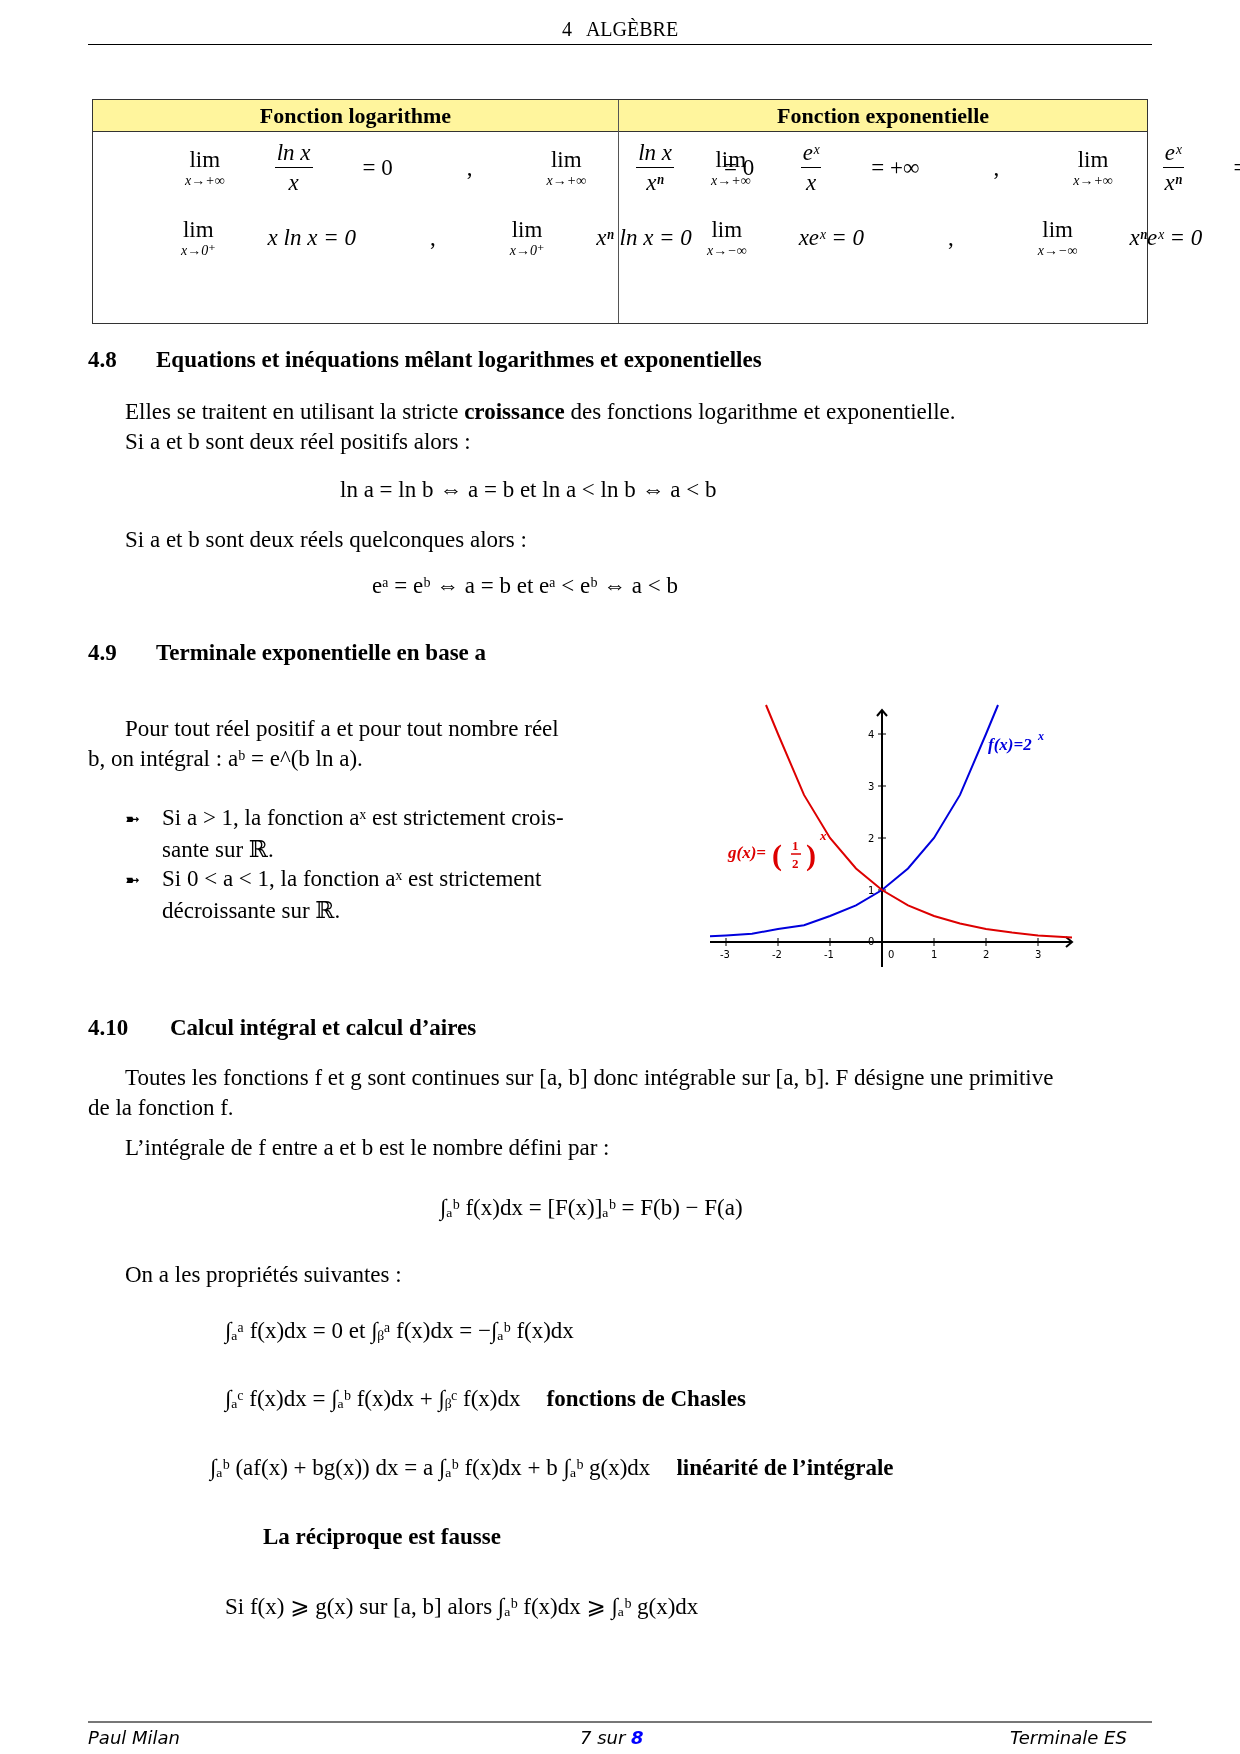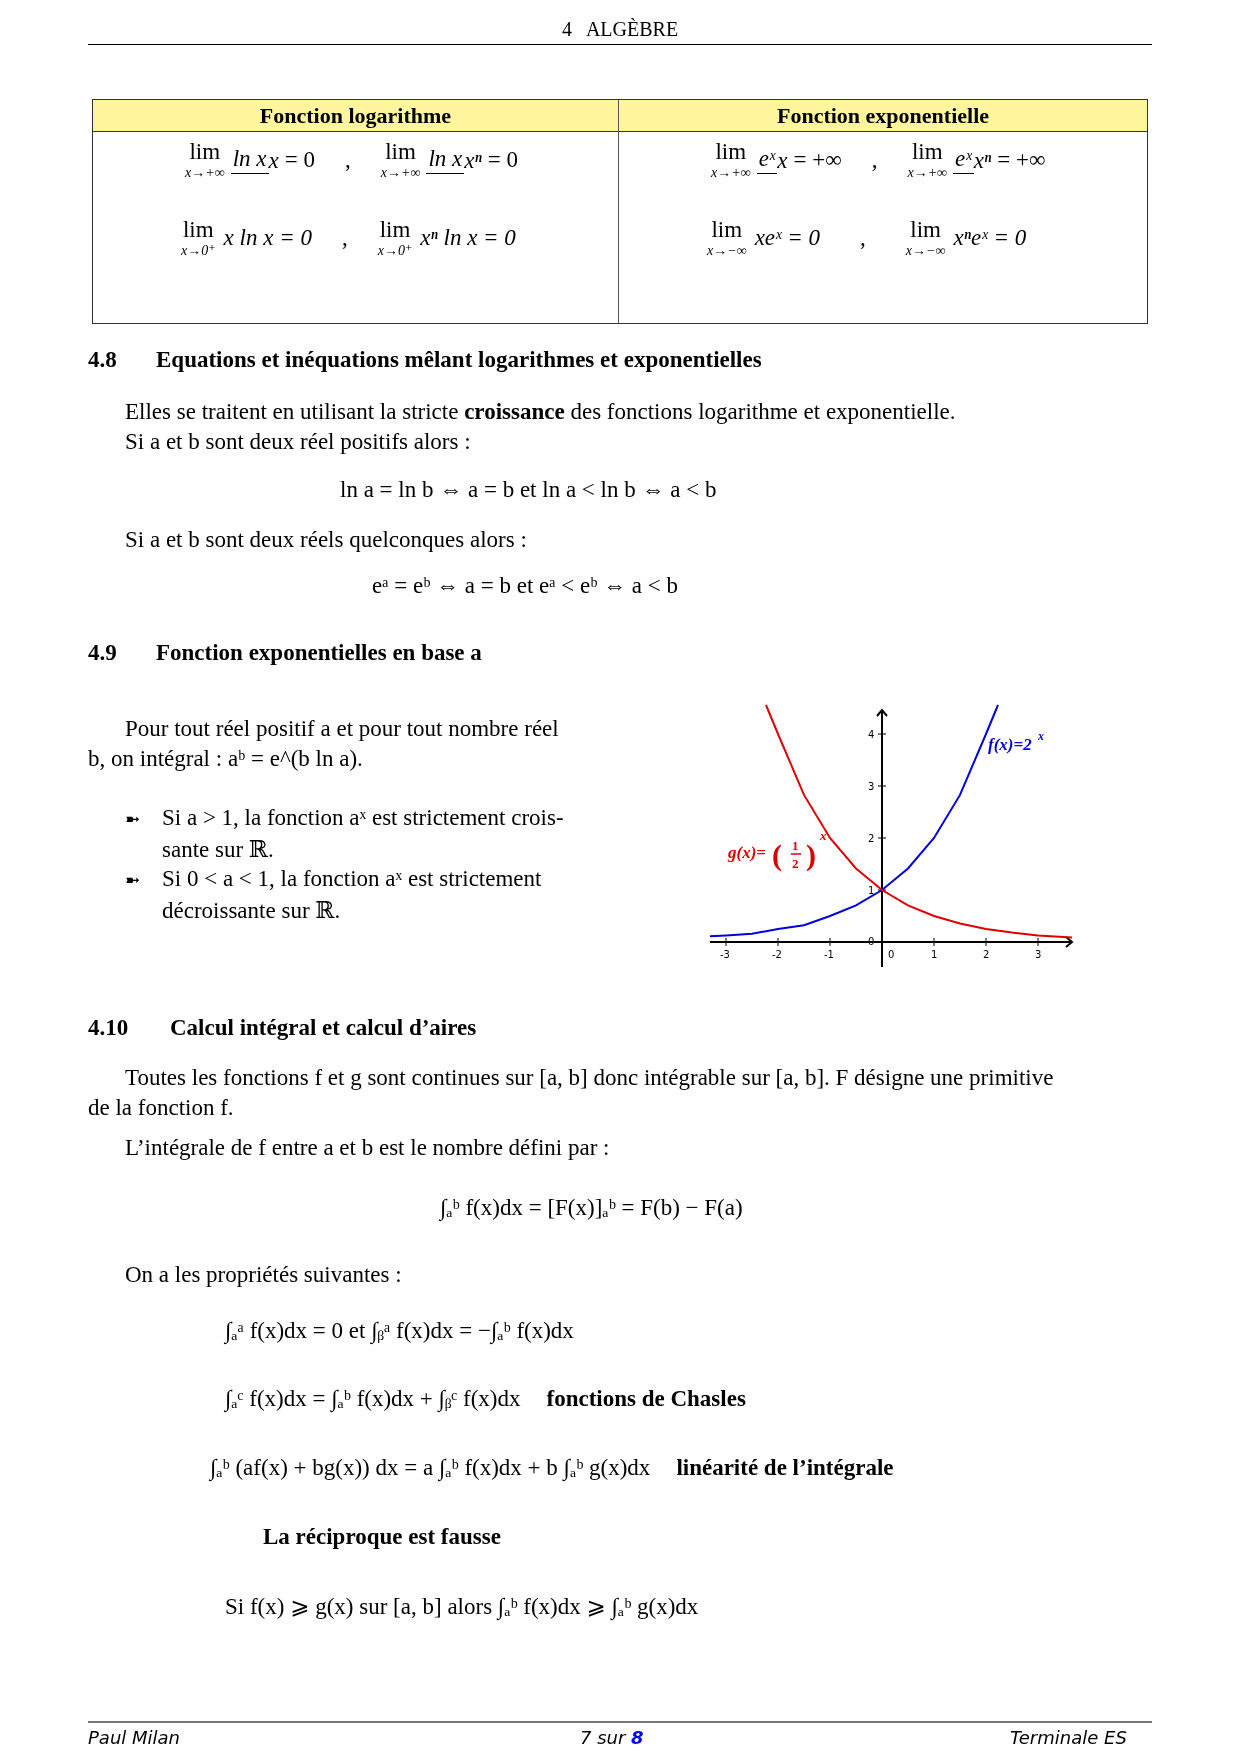--- a/index.html
+++ b/index.html
@@ -14,24 +14,24 @@
   .tbl { position: absolute; left: 92px; top: 99px; width: 1056px; height: 225px; border: 1.5px solid #333; box-sizing: border-box; }
   .tbl .head { position: absolute; left: 0; top: 0; right: 0; height: 31px; background: #fff59d; border-bottom: 1.5px solid #333; }
   .tbl .vsep { position: absolute; left: 525px; top: 0; bottom: 0; border-left: 1.5px solid #555; }
   .tbl .hcell { position: absolute; top: 0; height: 31px; line-height: 31px; text-align: center; font-weight: bold; font-size: 22px; }
   .tbl .hcell.l { left: 0; width: 525px; }
   .tbl .hcell.r { left: 526px; width: 528px; }
 
   .lim { display: inline-flex; flex-direction: column; align-items: center; vertical-align: middle; line-height: 1; }
   .lim .w { font-style: normal; font-size: 23px; }
   .lim .u { font-size: 14px; font-style: italic; margin-top: 3px; }
-  .frac { display: inline-flex; flex-direction: row; align-items: center; vertical-align: middle; margin: 0 6px; line-height: 1.1; }
+  .frac { display: inline-flex; flex-direction: column; align-items: center; vertical-align: middle; margin: 0 6px; line-height: 1.1; }
   .frac .n { border-bottom: 1.3px solid #000; padding: 0 2px 2px; }
   .frac .d { padding-top: 2px; }
-  .frow { position: absolute; white-space: nowrap; display: flex; align-items: center; }
+  .frow { position: absolute; white-space: nowrap; display: flex; align-items: center; gap: 44px; }
 
   h2 { position: absolute; margin: 0; font-size: 23px; font-weight: bold; white-space: nowrap; }
   h2 .sec { display: inline-block; width: 68px; }
   h2 .sec2 { display: inline-block; width: 82px; }
   .p { position: absolute; white-space: nowrap; }
   .eq { position: absolute; white-space: nowrap; }
   b { font-weight: bold; }
 
   .bullet { position: absolute; font-size: 18px; }
   .row { position: absolute; white-space: nowrap; display: flex; align-items: center; }
@@ -132,21 +132,21 @@
 </h2>
 <div class="p" style="left:125px; top:399px;">
   <span>Elles se traitent en utilisant la stricte </span><b>croissance</b><span> des fonctions logarithme et exponentielle.</span>
 </div>
 <div class="p" style="left:125px; top:429px;">Si a et b sont deux réel positifs alors :</div>
 <div class="eq" style="left:340px; top:477px;">ln a = ln b  ⇔  a = b  et  ln a &lt; ln b  ⇔  a &lt; b</div>
 <div class="p" style="left:125px; top:527px;">Si a et b sont deux réels quelconques alors :</div>
 <div class="eq" style="left:372px; top:573px;">eᵃ = eᵇ  ⇔  a = b  et  eᵃ &lt; eᵇ  ⇔  a &lt; b</div>
 
 <h2 style="left:88px; top:640px;">
-  <span class="sec">4.9</span><span>Fonction exponentielles en base a</span>
+  <span class="sec">4.9</span><span>Terminale exponentielle en base a</span>
 </h2>
 <div class="p" style="left:125px; top:716px;">Pour tout réel positif a et pour tout nombre réel</div>
 <div class="p" style="left:88px; top:746px;">b, on intégral : aᵇ = e^(b ln a).</div>
 
 <span class="bullet" style="left:125px; top:808px;">➼</span>
 <div class="p" style="left:162px; top:805px;">Si a &gt; 1, la fonction aˣ est strictement crois-</div>
 <div class="p" style="left:162px; top:836px;">sante sur ℝ.</div>
 <span class="bullet" style="left:125px; top:869px;">➼</span>
 <div class="p" style="left:162px; top:866px;">Si 0 &lt; a &lt; 1, la fonction aˣ est strictement</div>
 <div class="p" style="left:162px; top:897px;">décroissante sur ℝ.</div>

